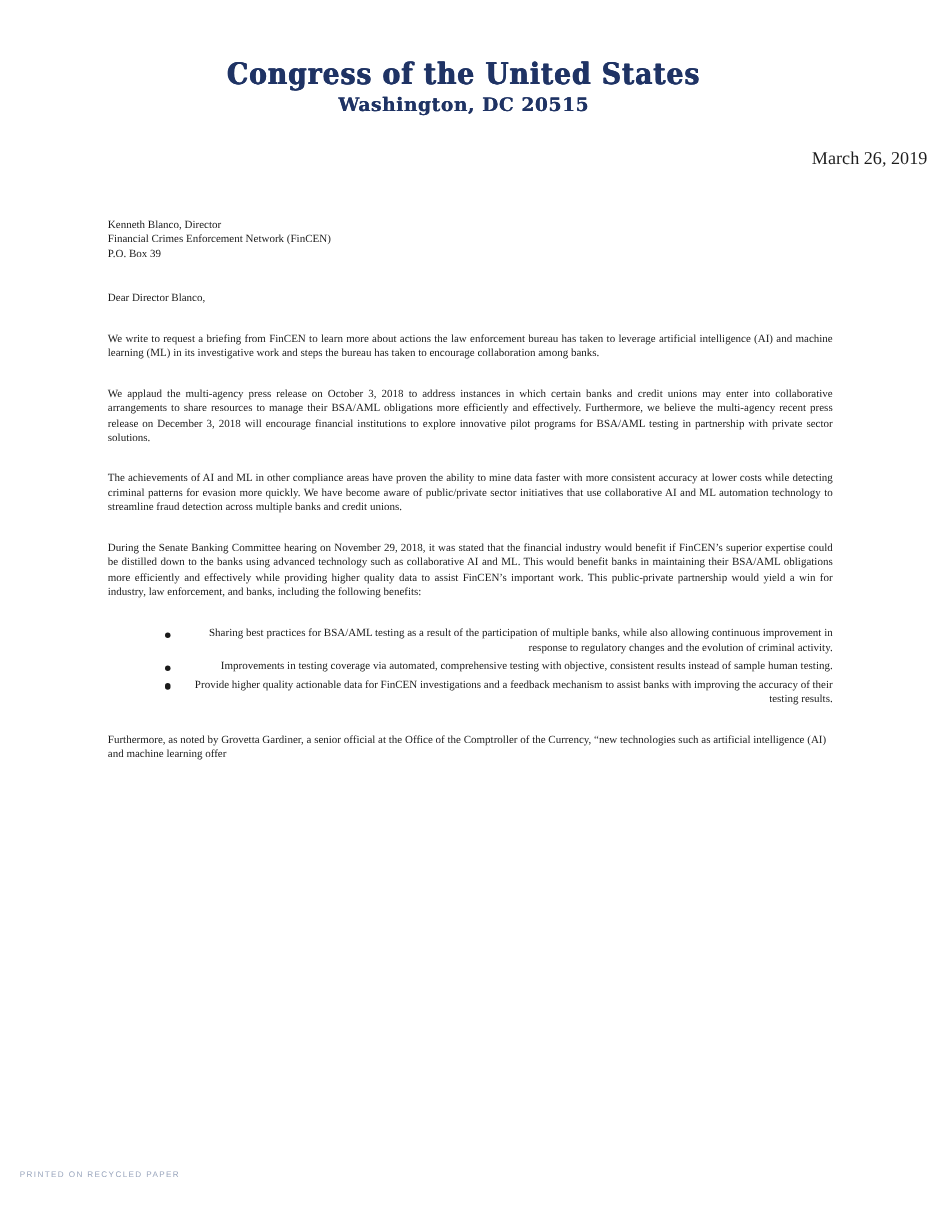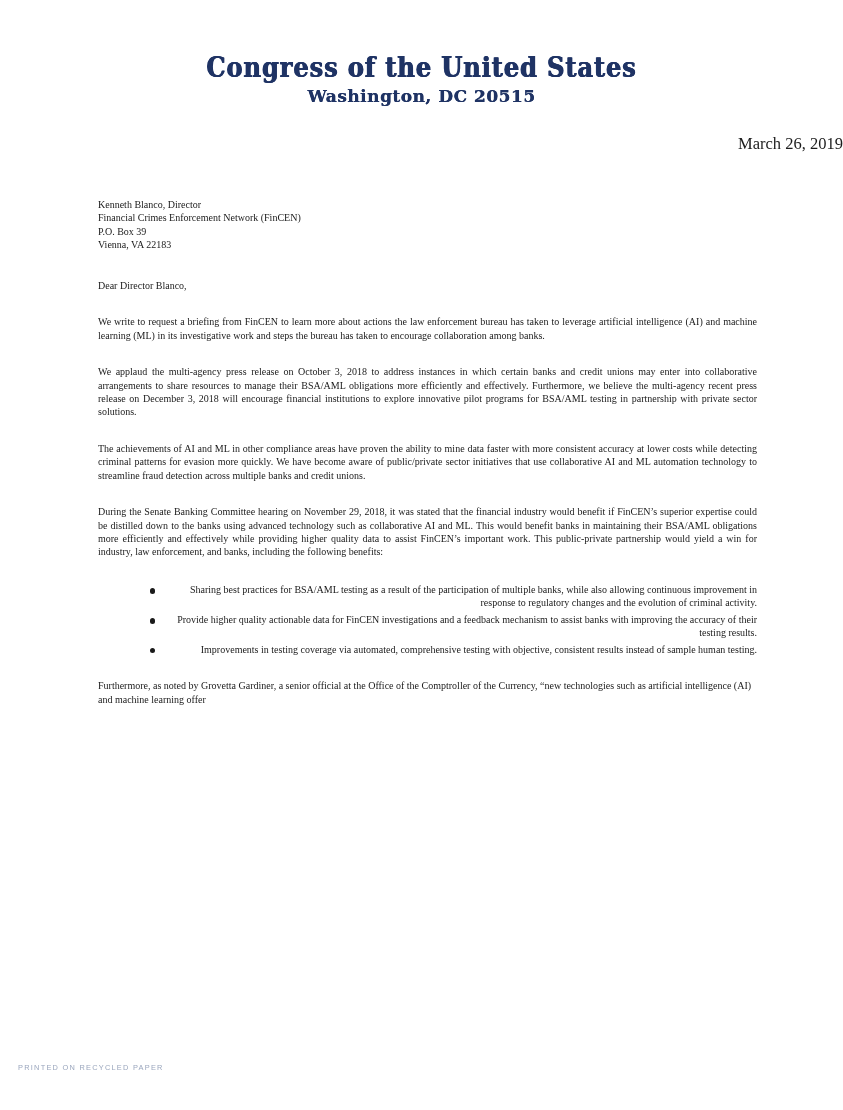--- a/index.html
+++ b/index.html
@@ -129,42 +129,41 @@
   </div>
 
   <div class="date-line">March 26, 2019</div>
 
   <div class="body-block">
 
     <div class="addr">
       <div class="addr-line">Kenneth Blanco, Director</div>
       <div class="addr-line">Financial Crimes Enforcement Network (FinCEN)</div>
       <div class="addr-line">P.O. Box 39</div>
-      <div class="addr-line">Vienna, VA 22183</div>
     </div>
 
     <div class="salutation">Dear Director Blanco,</div>
 
     <p class="para">We write to request a briefing from FinCEN to learn more about actions the law enforcement bureau has taken to leverage artificial intelligence (AI) and machine learning (ML) in its investigative work and steps the bureau has taken to encourage collaboration among banks.</p>
     <p class="para">We applaud the multi-agency press release on October 3, 2018 to address instances in which certain banks and credit unions may enter into collaborative arrangements to share resources to manage their BSA/AML obligations more efficiently and effectively. Furthermore, we believe the multi-agency recent press release on December 3, 2018 will encourage financial institutions to explore innovative pilot programs for BSA/AML testing in partnership with private sector solutions.</p>
     <p class="para">The achievements of AI and ML in other compliance areas have proven the ability to mine data faster with more consistent accuracy at lower costs while detecting criminal patterns for evasion more quickly. We have become aware of public/private sector initiatives that use collaborative AI and ML automation technology to streamline fraud detection across multiple banks and credit unions.</p>
     <p class="para">During the Senate Banking Committee hearing on November 29, 2018, it was stated that the financial industry would benefit if FinCEN’s superior expertise could be distilled down to the banks using advanced technology such as collaborative AI and ML. This would benefit banks in maintaining their BSA/AML obligations more efficiently and effectively while providing higher quality data to assist FinCEN’s important work. This public-private partnership would yield a win for industry, law enforcement, and banks, including the following benefits:</p>
 
     <ul class="bullets">
       <li>
         <span class="bullet-dot"></span>
         <span>Sharing best practices for BSA/AML testing as a result of the participation of multiple banks, while also allowing continuous improvement in response to regulatory changes and the evolution of criminal activity.</span>
       </li>
       <li>
         <span class="bullet-dot"></span>
-        <span>Provide higher quality actionable data for FinCEN investigations and a feedback mechanism to assist banks with improving the accuracy of their testing results.</span>
+        <span>Improvements in testing coverage via automated, comprehensive testing with objective, consistent results instead of sample human testing.</span>
       </li>
       <li>
         <span class="bullet-dot"></span>
-        <span>Improvements in testing coverage via automated, comprehensive testing with objective, consistent results instead of sample human testing.</span>
+        <span>Provide higher quality actionable data for FinCEN investigations and a feedback mechanism to assist banks with improving the accuracy of their testing results.</span>
       </li>
     </ul>
 
     <p class="para nojust">Furthermore, as noted by Grovetta Gardiner, a senior official at the Office of the Comptroller of the Currency, “new technologies such as artificial intelligence (AI) and machine learning offer</p>
 
   </div>
 
   <div class="footer">PRINTED ON RECYCLED PAPER</div>
 
 </div>

